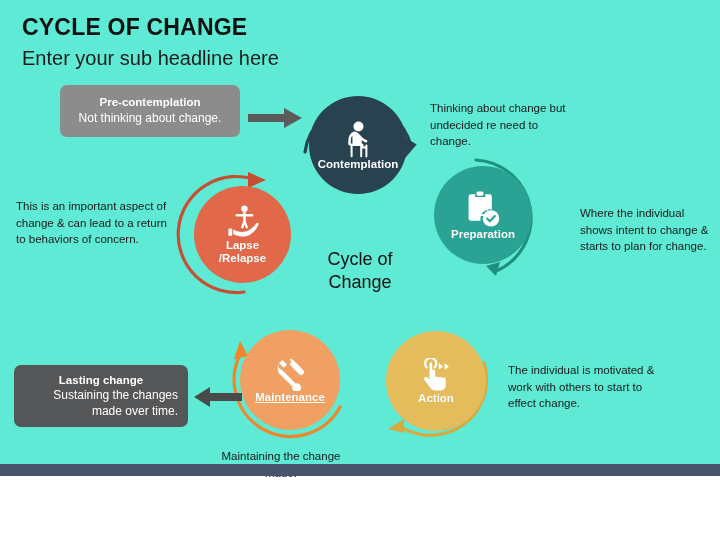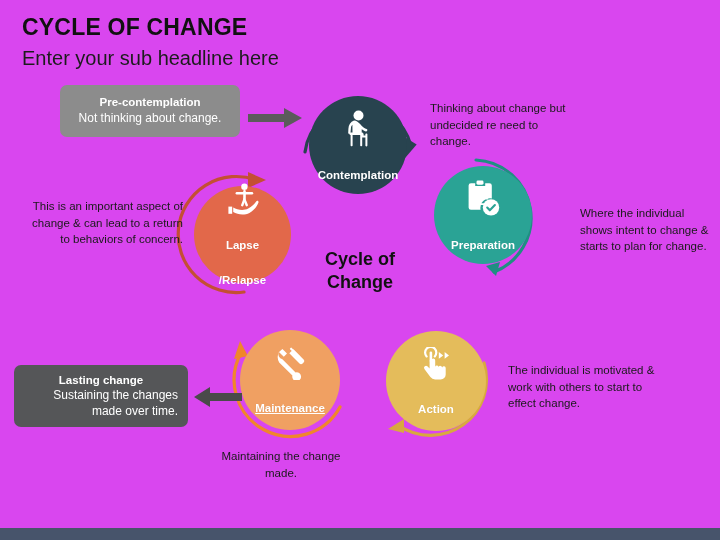--- a/index.html
+++ b/index.html
@@ -12,22 +12,22 @@
     height: 540px;
     position: relative;
     overflow: hidden;
     font-family: "Liberation Sans", sans-serif;
     color: #1a1a1a;
   }
   .slide {
     position: absolute;
     left: 0; top: 0;
     width: 720px;
-    height: 540px;
-    background: #d946ef;
+    height: 476px;
+    background: #5eead4;
   }
   .bottom-bar {
     position: absolute;
     left: 0;
     bottom: 0;
     width: 720px;
     height: 12px;
     background: #47546b;
   }
 
@@ -100,21 +100,20 @@
     position: absolute;
   }
   .node .disc {
     position: absolute;
     border-radius: 50%;
     display: flex;
     flex-direction: column;
     align-items: center;
     justify-content: center;
     color: #ffffff;
-    gap: 22px;
   }
   .node .disc .glyph {
     display: block;
     line-height: 0;
   }
   .node .disc .node-label {
     font-size: 11.5px;
     font-weight: bold;
     line-height: 1.12;
     text-align: center;
@@ -147,31 +146,31 @@
   .caption {
     position: absolute;
     font-size: 11.5px;
     line-height: 1.45;
     color: #1a1a1a;
   }
   #cap-contemplation { left: 430px; top: 100px; width: 150px; text-align: left; }
   #cap-preparation  { left: 580px; top: 205px; width: 135px; text-align: left; }
   #cap-action       { left: 508px; top: 362px; width: 160px; text-align: left; }
   #cap-maintenance  { left: 210px; top: 448px; width: 142px; text-align: center; }
-  #cap-lapse        { left: 28px;  top: 198px; width: 155px; text-align: right; }
+  #cap-lapse        { left: 16px;  top: 198px; width: 155px; }
 
   
   #center-label {
     position: absolute;
     left: 305px;
     top: 248px;
     width: 110px;
     text-align: center;
     font-size: 18px;
-    font-weight: bold;
+    font-weight: normal;
     line-height: 1.25;
     color: #111111;
   }
 </style>
 </head>
 <body>
 
 <div class="slide">
 
   <div class="title">CYCLE OF CHANGE</div>

